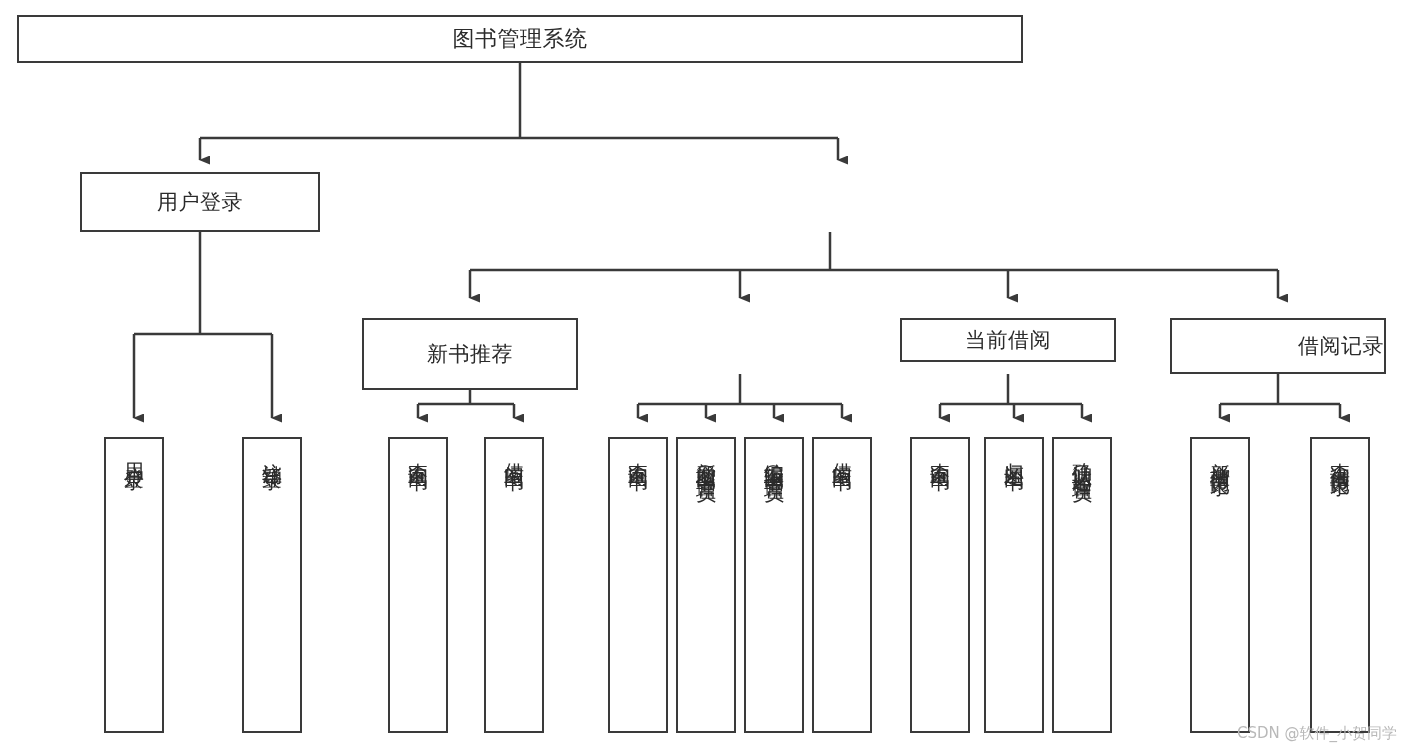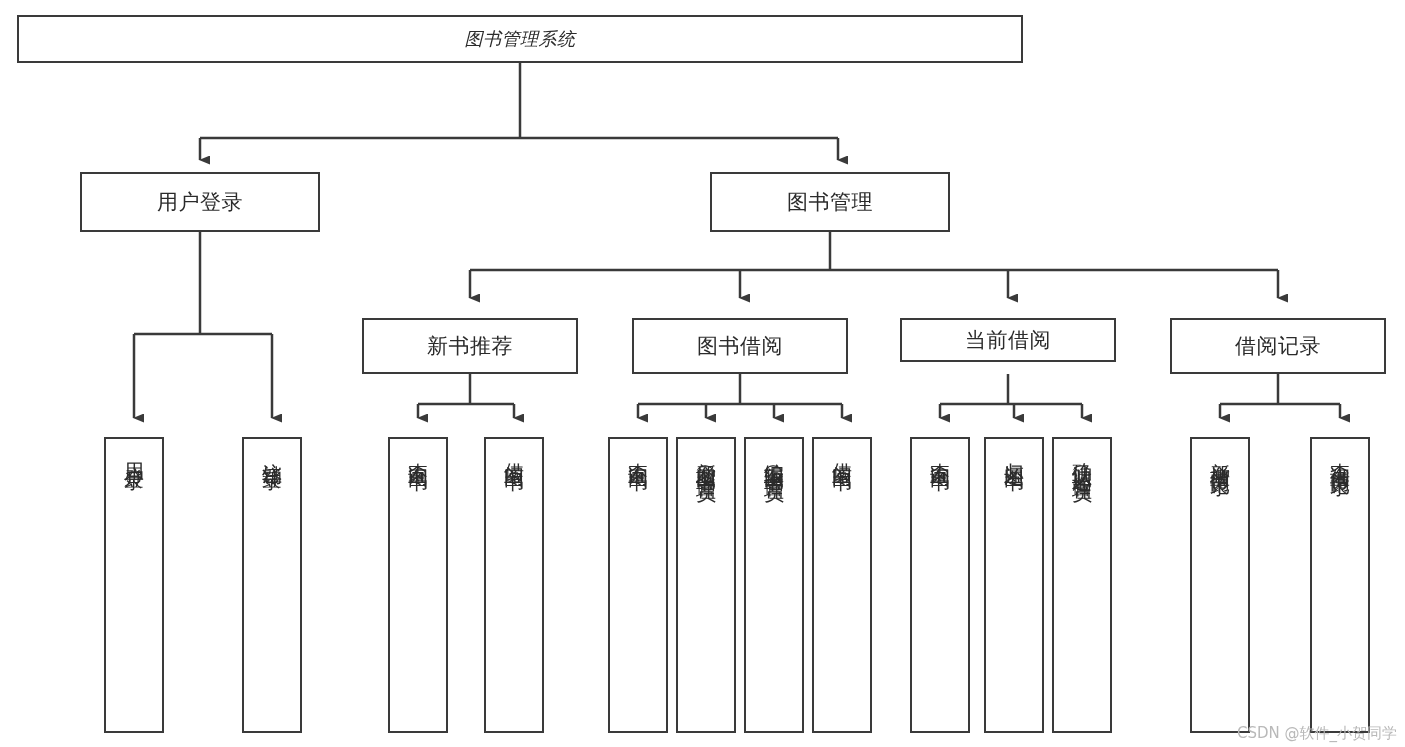--- a/index.html
+++ b/index.html
@@ -41,22 +41,21 @@
     text-align: center;
     line-height: 1.18;
     letter-spacing: 0.5px;
   }
   
   .node.horiz .node-label {
     writing-mode: horizontal-tb;
     font-size: 21px;
   }
   .node.root .node-label {
-    font-size: 18px;
-    font-style: italic;
+    font-size: 22px;
   }
   
   .node.vert {
     align-items: flex-start;
     justify-content: center;
     padding-top: 8px;
   }
   .node.vert .node-label {
     writing-mode: vertical-rl;
     text-orientation: upright;
@@ -137,34 +136,28 @@
     </g>
   </svg>
 
   <div class="node horiz root" style="left: 17px; top: 15px; width: 1006px; height: 48px; background: rgb(255, 255, 255); border-color: rgb(58, 58, 58); color: rgb(43, 43, 43);">
     <span class="node-label">图书管理系统</span>
   </div>
 
   <div class="node horiz" style="left: 80px; top: 172px; width: 240px; height: 60px; background: rgb(255, 255, 255); border-color: rgb(58, 58, 58); color: rgb(43, 43, 43);">
     <span class="node-label">用户登录</span>
   </div>
-  <div class="node horiz" style="left: 710px; top: 172px; width: 240px; height: 60px; background: rgb(255, 255, 255); border-color: rgb(58, 58, 58); color: rgb(43, 43, 43);">
-    <span class="node-label">图书管理</span>
-  </div>
-
-  <div class="node horiz" style="left: 362px; top: 318px; width: 216px; height: 56px; background: rgb(255, 255, 255); border-color: rgb(58, 58, 58); color: rgb(43, 43, 43);">
+
+  <div class="node horiz" style="left: 362px; top: 318px; width: 216px; height: 72px; background: rgb(255, 255, 255); border-color: rgb(58, 58, 58); color: rgb(43, 43, 43);">
     <span class="node-label">新书推荐</span>
-  </div>
-  <div class="node horiz" style="left: 632px; top: 318px; width: 216px; height: 56px; background: rgb(255, 255, 255); border-color: rgb(58, 58, 58); color: rgb(43, 43, 43);">
-    <span class="node-label">图书借阅</span>
   </div>
   <div class="node horiz" style="left: 900px; top: 318px; width: 216px; height: 44px; background: rgb(255, 255, 255); border-color: rgb(58, 58, 58); color: rgb(43, 43, 43);">
     <span class="node-label">当前借阅</span>
   </div>
-  <div class="node horiz" style="left: 1170px; top: 318px; width: 216px; height: 56px; background: rgb(255, 255, 255); border-color: rgb(58, 58, 58); color: rgb(43, 43, 43);">
+  <div class="node horiz" style="left: 1170px; top: 318px; width: 216px; height: 56px; background: rgb(255, 255, 255); border-color: rgb(58, 58, 58); color: rgb(43, 43, 43); justify-content: flex-end;">
     <span class="node-label">借阅记录</span>
   </div>
 
   <div class="node vert" style="left: 104px; top: 437px; width: 60px; height: 296px; background: rgb(255, 255, 255); border-color: rgb(58, 58, 58); color: rgb(43, 43, 43);">
     <span class="node-label">用户登录</span>
   </div>
   <div class="node vert" style="left: 242px; top: 437px; width: 60px; height: 296px; background: rgb(255, 255, 255); border-color: rgb(58, 58, 58); color: rgb(43, 43, 43);">
     <span class="node-label">注销登录</span>
   </div>
   <div class="node vert" style="left: 388px; top: 437px; width: 60px; height: 296px; background: rgb(255, 255, 255); border-color: rgb(58, 58, 58); color: rgb(43, 43, 43);">

